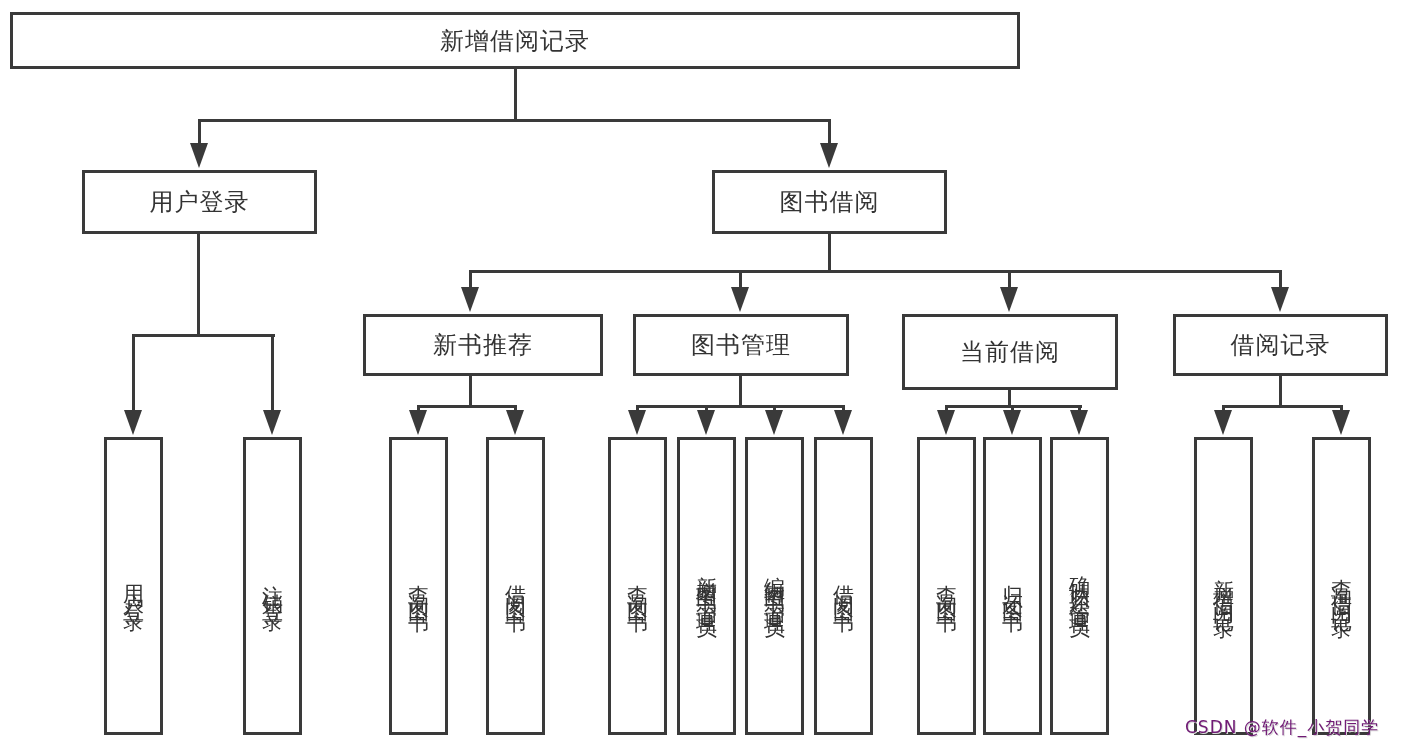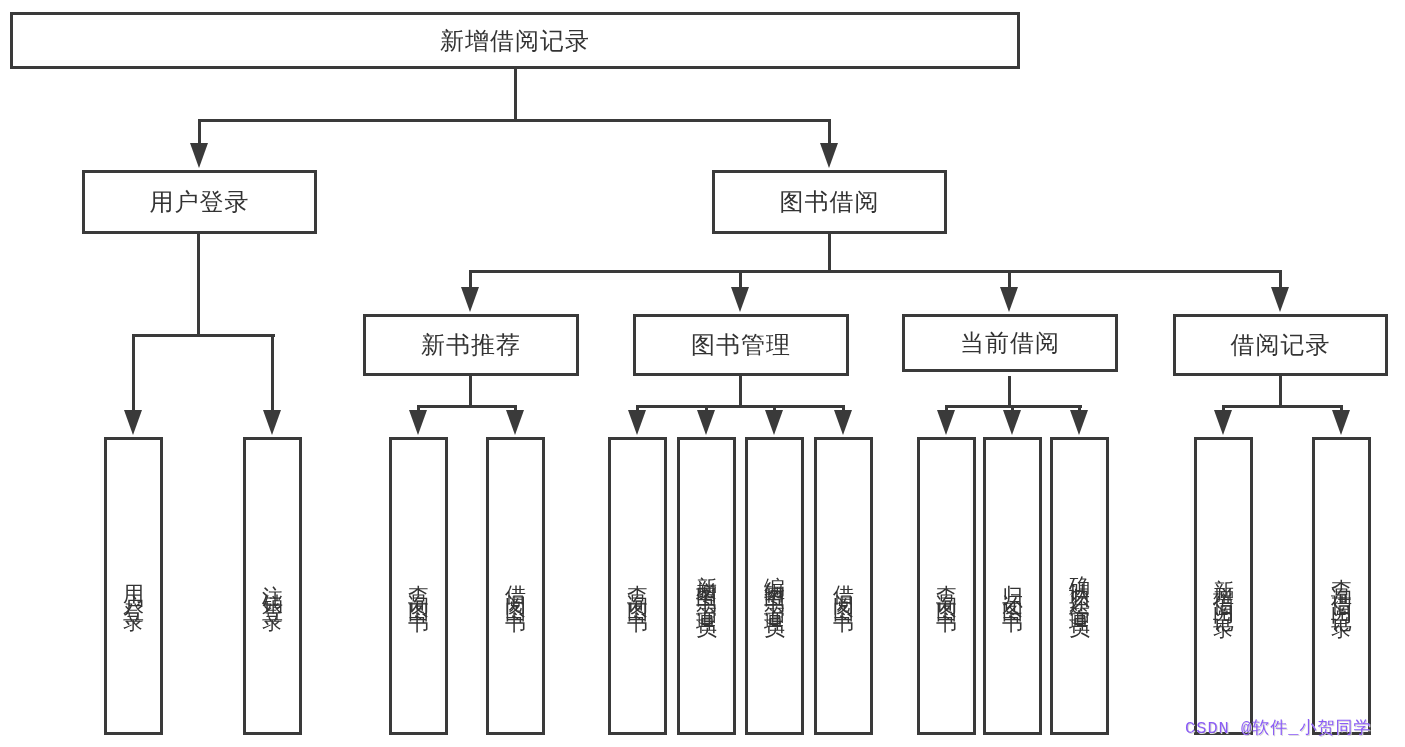--- a/index.html
+++ b/index.html
@@ -56,25 +56,24 @@
     border-right: 9px solid transparent;
     border-top: 25px solid #3a3a3a;
     z-index: 1;
   }
   .watermark {
     position: absolute;
     left: 1185px;
     top: 716px;
     font-size: 17px;
     letter-spacing: 1px;
-    color: #8b5cf6;
+    color: #701a75;
     text-shadow: 1px 1px 0 #d8d8d8;
     white-space: nowrap;
     z-index: 3;
-    font-family: Liberation Mono, monospace;
   }
 </style>
 </head>
 <body>
 
 <div class="canvas">
 
   <div class="ln" style="left:514px; top:69px; width:3px; height:51px;"></div>
 
   <div class="ln" style="left:198px; top:119px; width:633px; height:3px;"></div>
@@ -134,23 +133,23 @@
   <div class="ah" style="left:1003px; top:410px;"></div>
   <div class="ah" style="left:1070px; top:410px;"></div>
   <div class="ah" style="left:1214px; top:410px;"></div>
   <div class="ah" style="left:1332px; top:410px;"></div>
 
   <div class="node root" style="left:10px; top:12px; width:1010px; height:57px;">新增借阅记录</div>
 
   <div class="node" style="left:82px; top:170px; width:235px; height:64px;">用户登录</div>
   <div class="node" style="left:712px; top:170px; width:235px; height:64px;">图书借阅</div>
 
-  <div class="node" style="left:363px; top:314px; width:216px; height:62px;">新书推荐</div>
+  <div class="node" style="left:363px; top:314px; width:240px; height:62px;">新书推荐</div>
   <div class="node" style="left:633px; top:314px; width:216px; height:62px;">图书管理</div>
-  <div class="node" style="left:902px; top:314px; width:216px; height:58px;">当前借阅</div>
+  <div class="node" style="left:902px; top:314px; width:216px; height:76px;">当前借阅</div>
   <div class="node" style="left:1173px; top:314px; width:215px; height:62px;">借阅记录</div>
 
   <div class="leaf" style="left:104px;">用户登录</div>
   <div class="leaf" style="left:243px;">注销登录</div>
 
   <div class="leaf" style="left:389px;">查询图书</div>
   <div class="leaf" style="left:486px;">借阅图书</div>
 
   <div class="leaf" style="left:608px;">查询图书</div>
   <div class="leaf" style="left:677px; letter-spacing:6px;">新增图书（管理员）</div>

